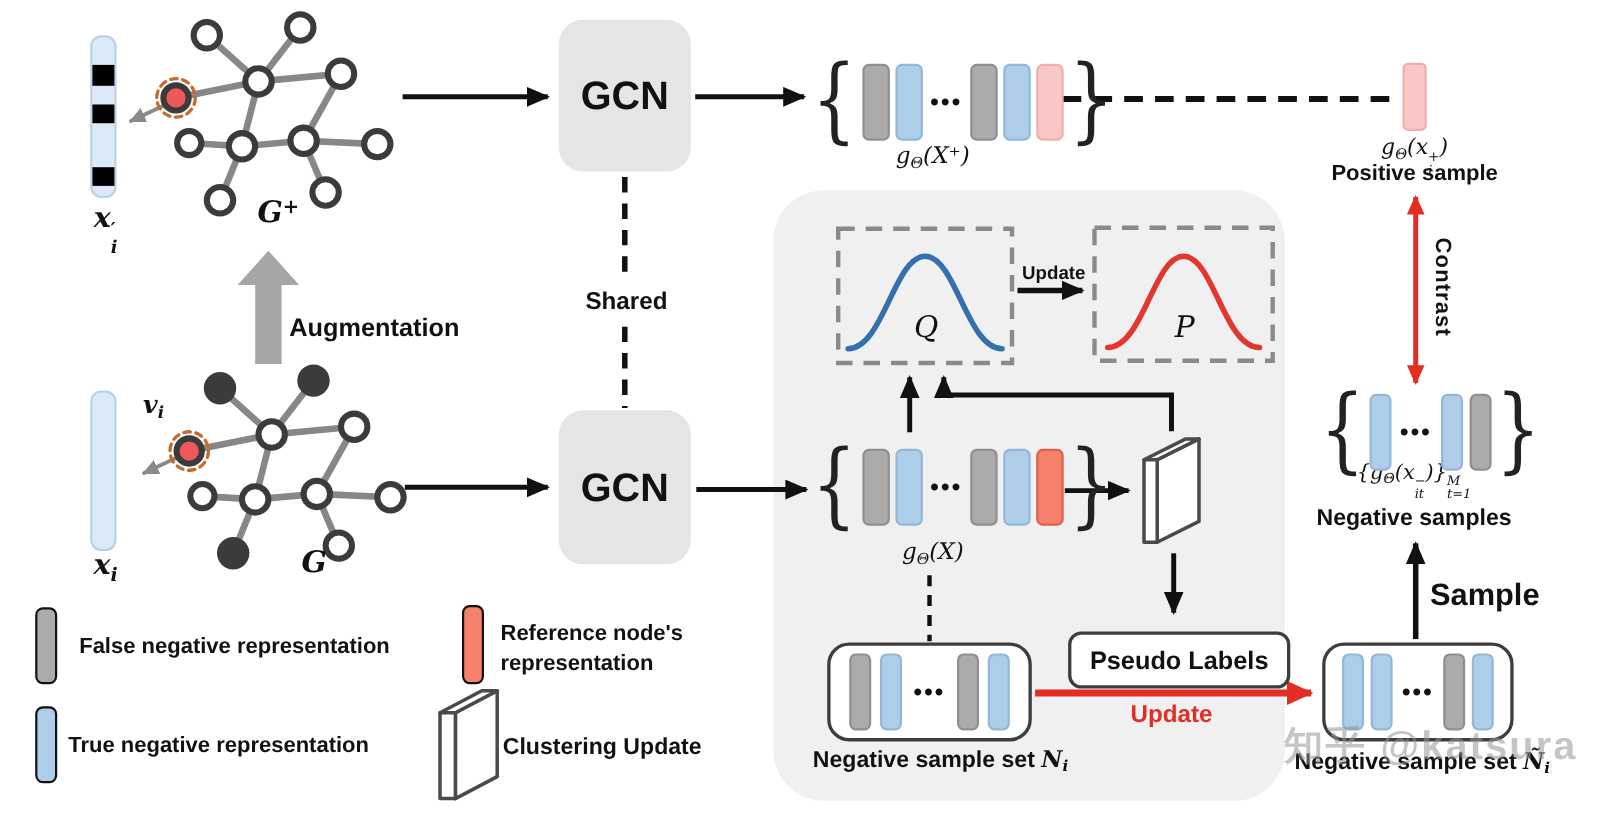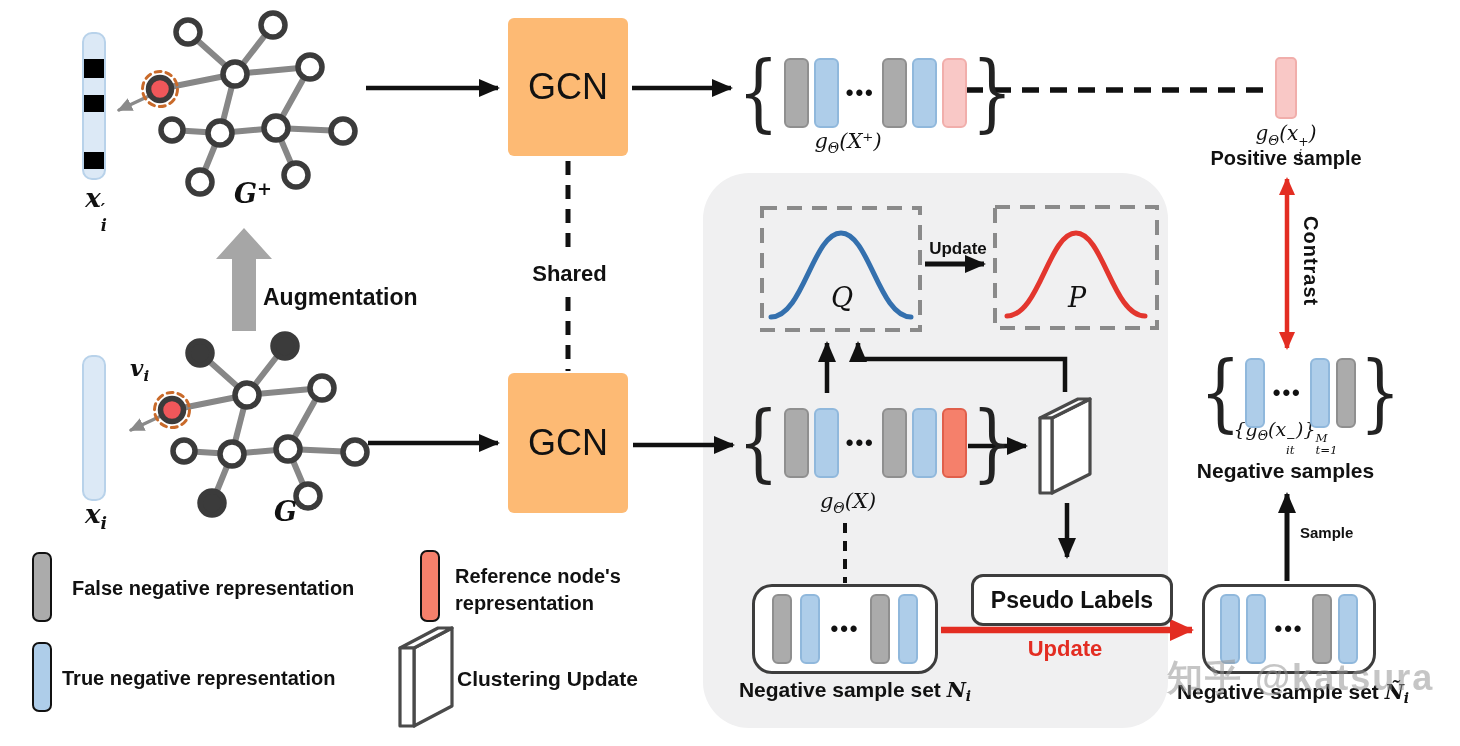--- a/index.html
+++ b/index.html
@@ -2,22 +2,22 @@
 <html><head>
 <meta charset="utf-8">
 <style>
   html,body{margin:0;padding:0;}
   body{width:1460px;height:746px;position:relative;background:#ffffff;overflow:hidden;
        font-family:"Liberation Sans",sans-serif;color:#111;}
   .abs{position:absolute;}
   svg#art{position:absolute;left:0;top:0;z-index:1;pointer-events:none;}
   .overlay{position:absolute;left:0;top:0;width:1460px;height:746px;z-index:2;}
   .panel{position:absolute;background:#f0f0f1;border-radius:46px;z-index:0;}
-  .gcn{position:absolute;background:#fdba74;border-radius:6px;display:flex;align-items:center;
-       justify-content:center;font-size:36px;font-weight:normal;color:#111;z-index:2;}
+  .gcn{position:absolute;background:#e5e5e5;border-radius:22px;display:flex;align-items:center;
+       justify-content:center;font-size:36px;font-weight:bold;color:#111;z-index:2;}
   .lbl{position:absolute;font-weight:bold;color:#111;line-height:1.2;}
   .mathlbl{position:absolute;font-family:"DejaVu Serif",serif;font-style:italic;color:#111;line-height:1.1;}
   .mathlbl sub{font-size:66%;vertical-align:-0.35em;}
   .mathlbl sup{font-size:66%;vertical-align:0.45em;}
   .mathn{font-family:"DejaVu Serif",serif;font-style:italic;font-weight:bold;}
   .mathn sub{font-size:66%;vertical-align:-0.3em;}
   .stack{display:inline-flex;flex-direction:column;align-items:flex-start;font-size:62%;
          line-height:1.0;vertical-align:-0.5em;}
   .stack span{display:block;}
   .barset{position:absolute;display:flex;align-items:center;gap:5px;height:86px;z-index:2;}
@@ -240,21 +240,21 @@
     <span class="brace">}</span>
   </div>
   <div class="mathlbl" style="left:1193px;top:419px;width:185px;text-align:center;font-size:19px;"><span>{g</span><sub>Θ</sub><span>(x</span><span class="stack">
         <span>−</span>
         <span>it</span>
       </span><span>)}</span><span class="stack">
         <span>M</span>
         <span>t=1</span>
       </span></div>
   <div class="lbl" style="left:1188px;top:458px;width:195px;text-align:center;font-size:21px;">Negative samples</div>
-  <div class="lbl" style="left:1300px;top:524px;font-size:15px;">Sample</div>
+  <div class="lbl" style="left:1300px;top:524px;font-size:28px;">Sample</div>
 
   <div class="mathlbl" style="left:822px;top:283px;width:40px;text-align:center;font-size:27px;">Q</div>
   <div class="mathlbl" style="left:1057px;top:283px;width:40px;text-align:center;font-size:27px;">P</div>
   <div class="lbl" style="left:924px;top:239px;width:68px;text-align:center;font-size:17px;">Update</div>
 
   <div class="pseudo" style="left:971px;top:574px;width:196px;height:46px;">Pseudo Labels</div>
   <div class="lbl" style="left:1000px;top:636px;width:130px;text-align:center;font-size:22px;color:#e32d22;">Update</div>
 
   <div class="negbox narrow" style="left:752px;top:584px;width:186px;height:90px;">
     <span style="display:flex;gap:8px;align-items:center;">

